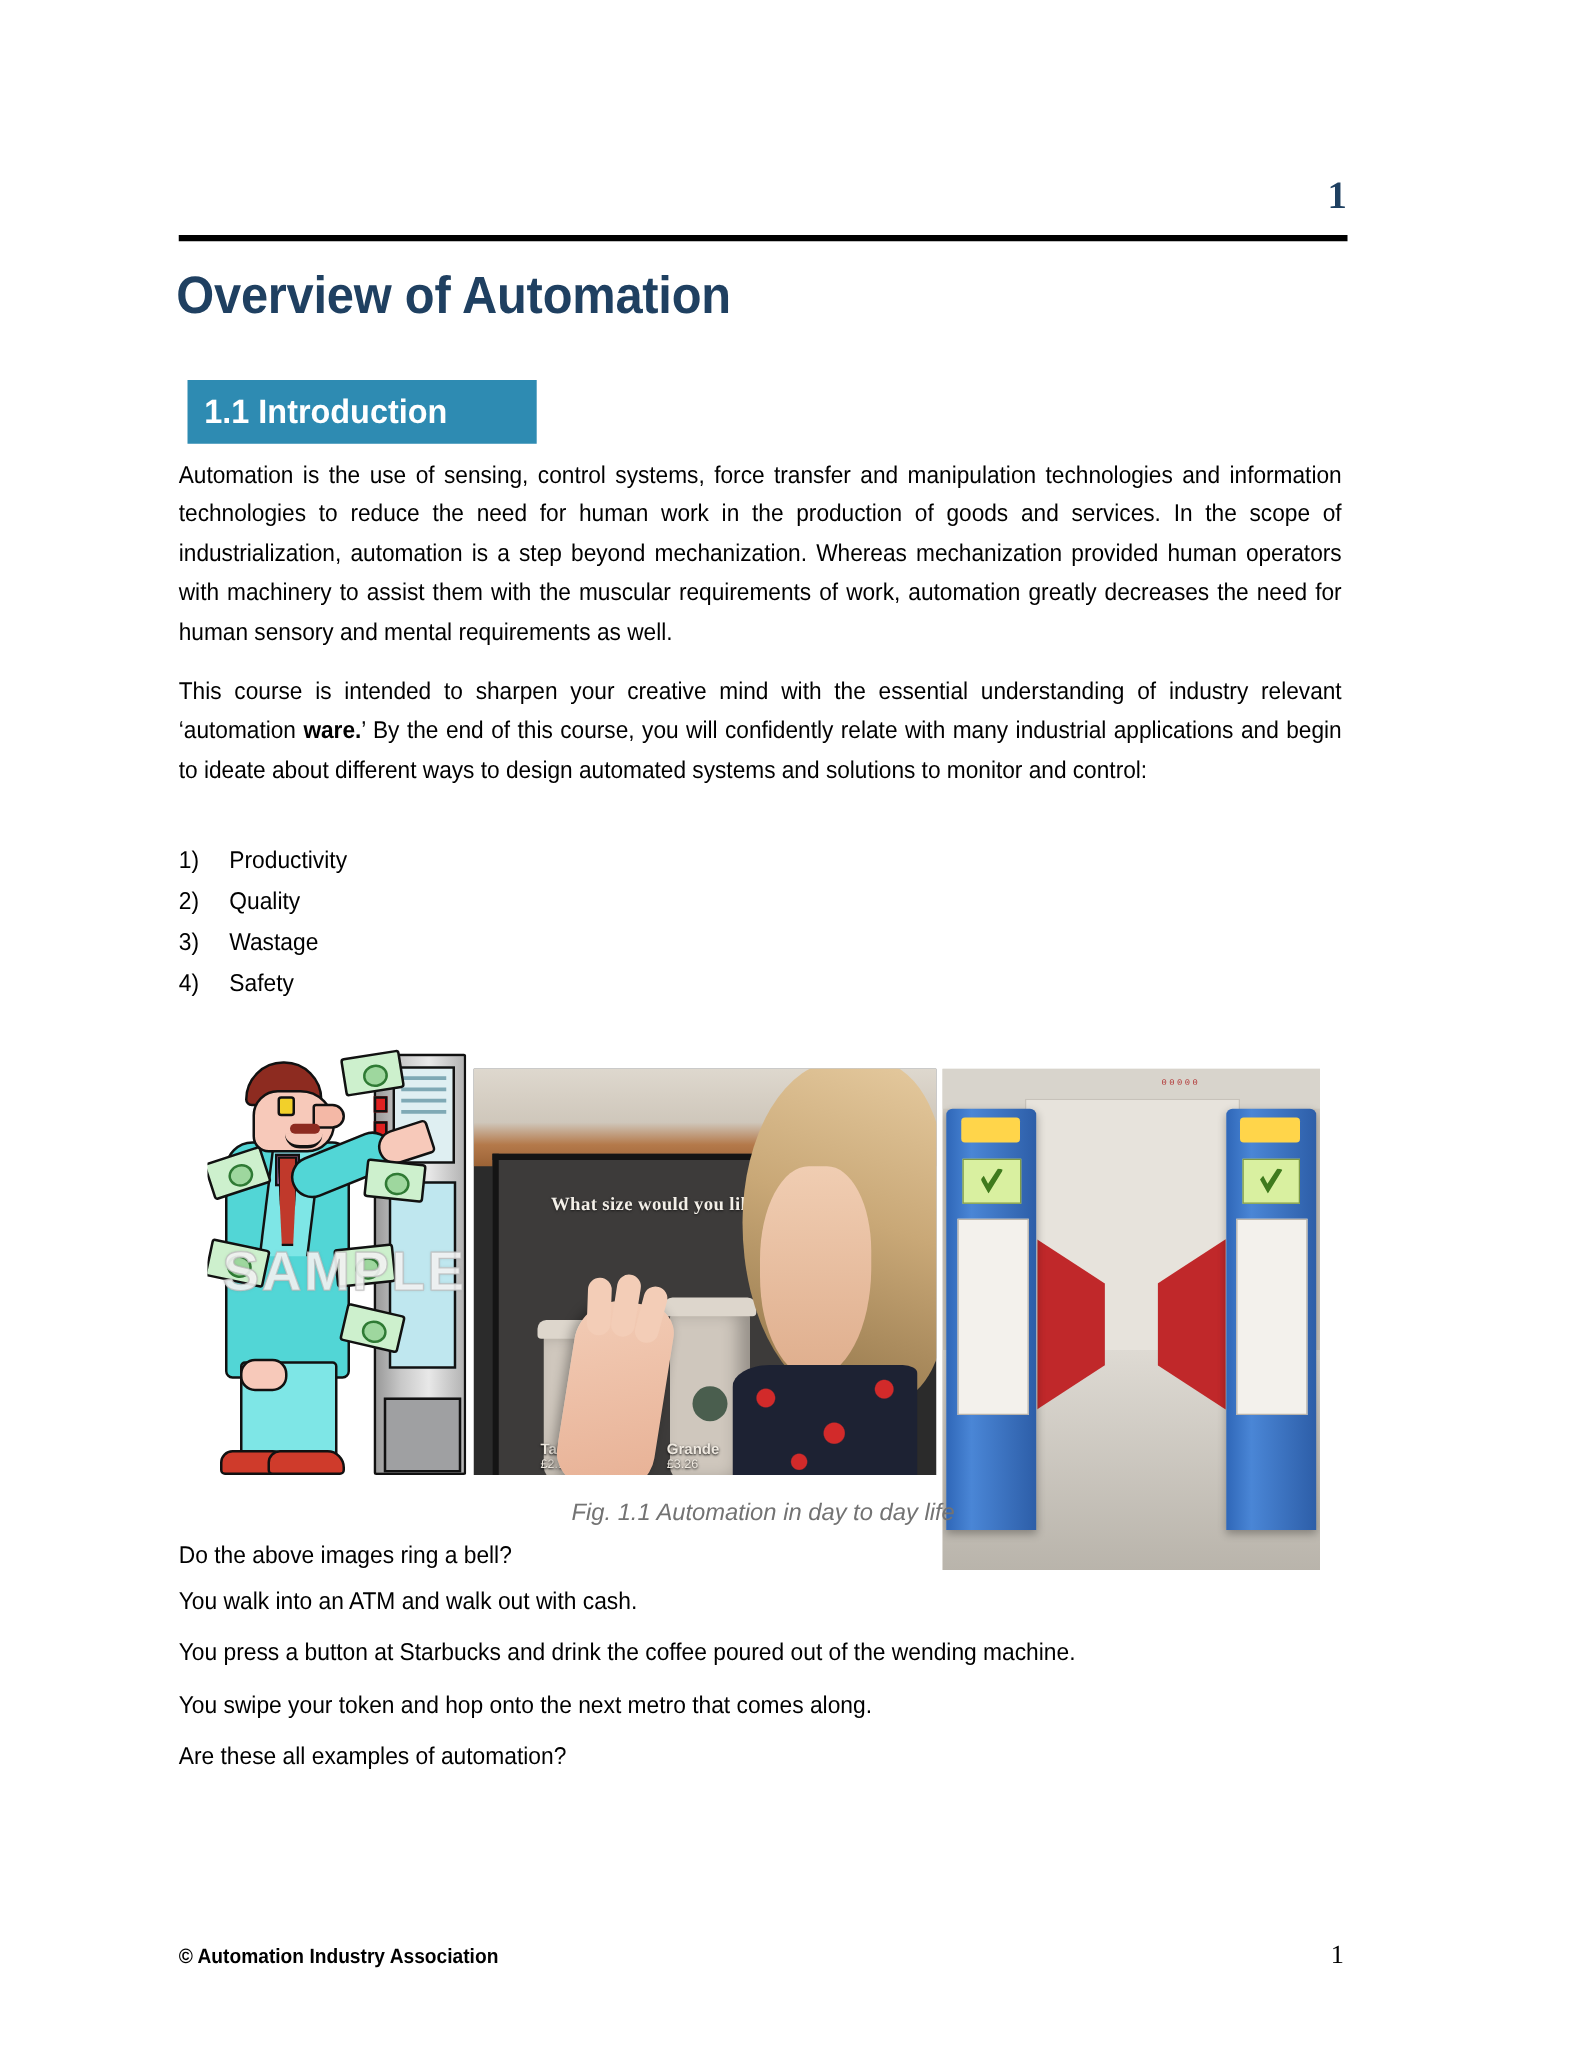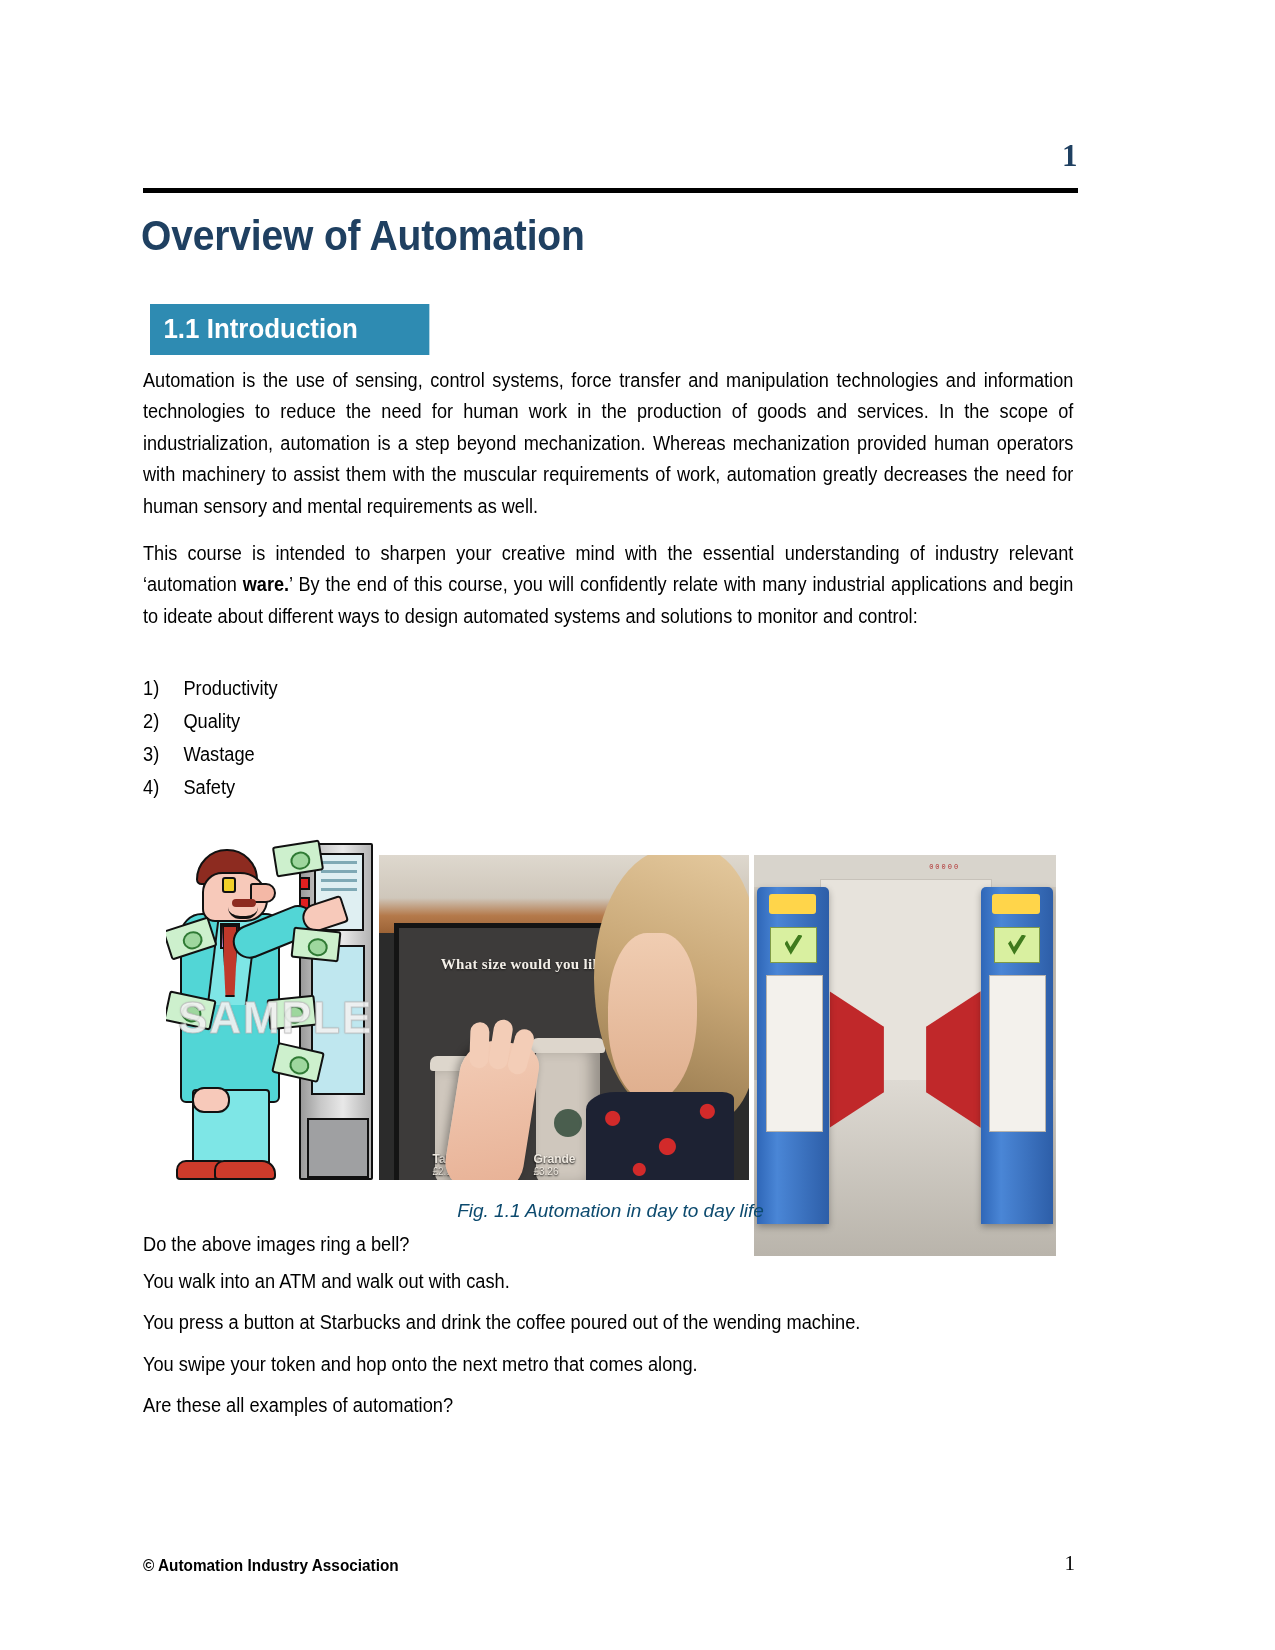--- a/index.html
+++ b/index.html
@@ -160,21 +160,21 @@
   .gate .reader::after{content:"";position:absolute;left:30%;top:18%;width:40%;height:60%;background:#3f7a1d;clip-path:polygon(0 45%,35% 100%,100% 6%,78% 0,33% 62%,14% 30%);}
   .gate .toplamp{position:absolute;left:16%;top:2%;width:66%;height:6%;background:#ffd54a;border-radius:3px;}
   .flap{position:absolute;top:34%;height:34%;background:#c0282a;box-shadow:0 2px 5px rgba(0,0,0,.3);}
   .flap.l{left:25%;width:18%;clip-path:polygon(0 0,100% 26%,100% 74%,0 100%);}
   .flap.r{right:25%;width:18%;clip-path:polygon(100% 0,0 26%,0 74%,100% 100%);}
   .g-digits{position:absolute;left:58%;top:2%;color:#b03030;font-size:7px;letter-spacing:2px;font-family:"Liberation Mono",monospace;}
 
   
   .caption{
     position:absolute;left:143px;top:1200px;width:935px;
-    text-align:center;color:#0c4a6e;font-style:italic;font-size:19px;
+    text-align:center;color:#737373;font-style:italic;font-size:19px;
   }
 
   
   .bottom{
     position:absolute;left:143px;top:1228px;width:935px;
     color:#000;font-size:19.4px;line-height:33.5px;
     transform:scaleX(0.94);transform-origin:left top;
   }
   .bottom div{margin-bottom:8px;}
   .bottom div:first-child{margin-bottom:3px;}

